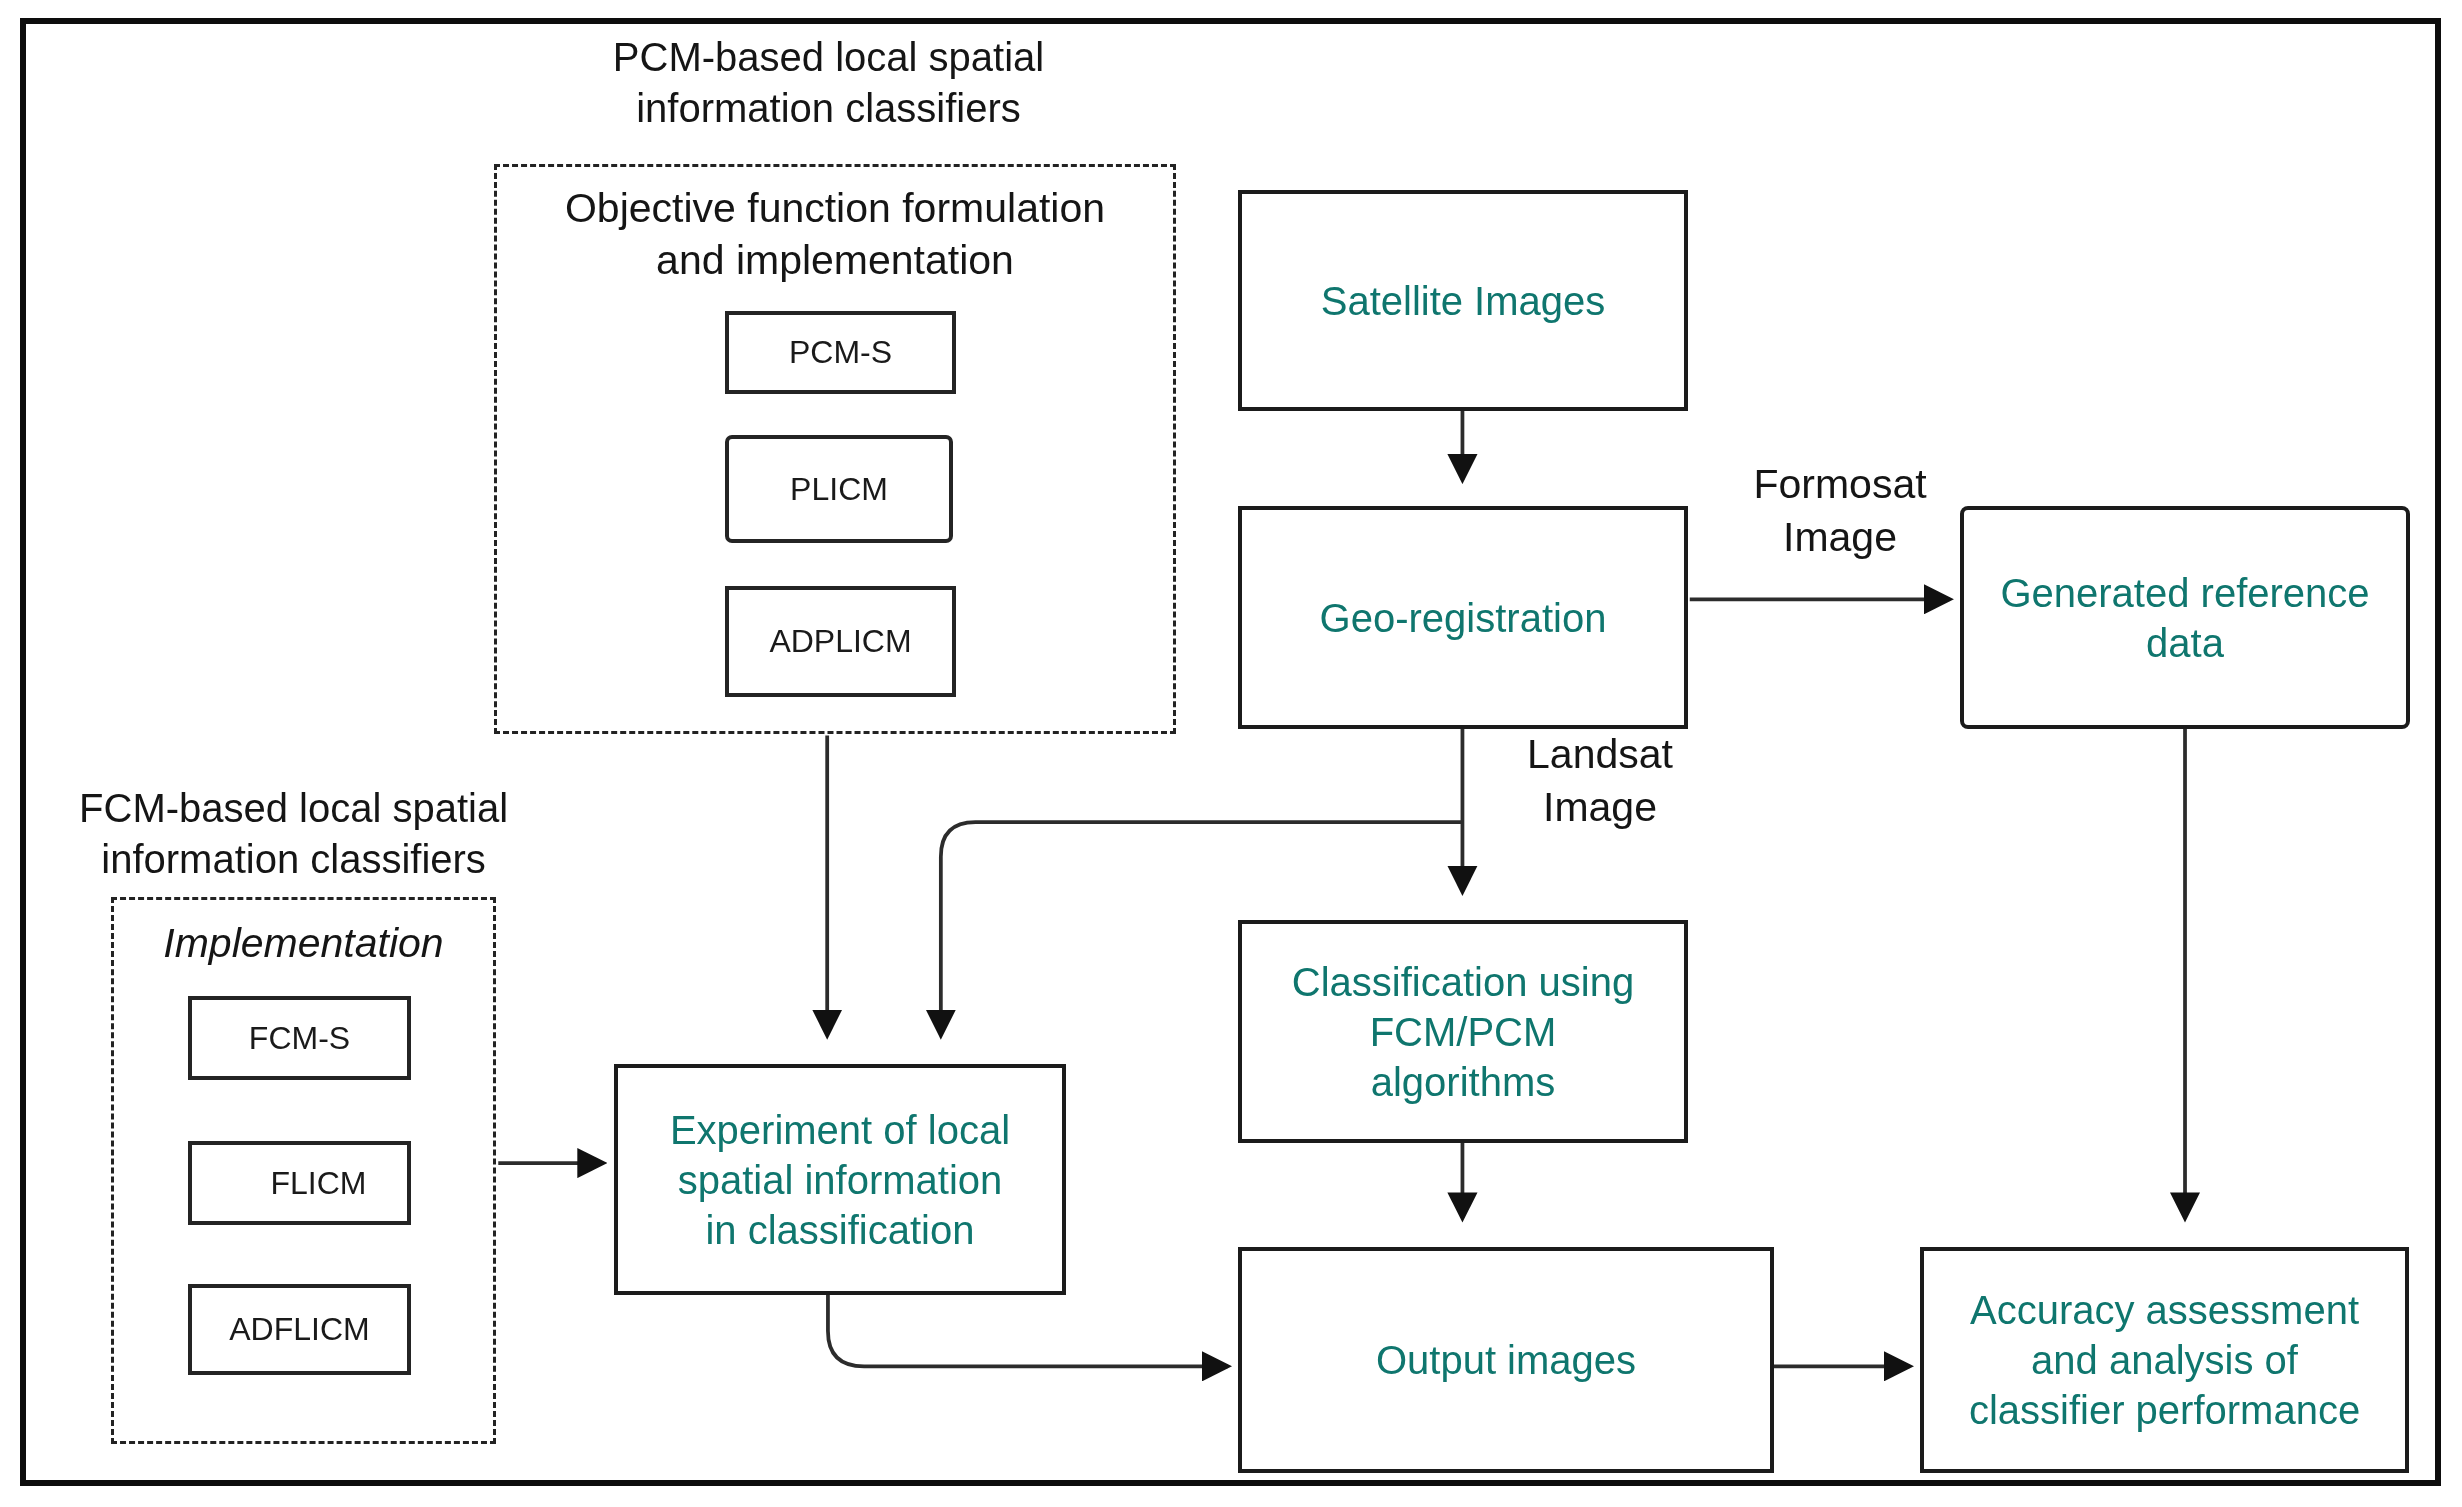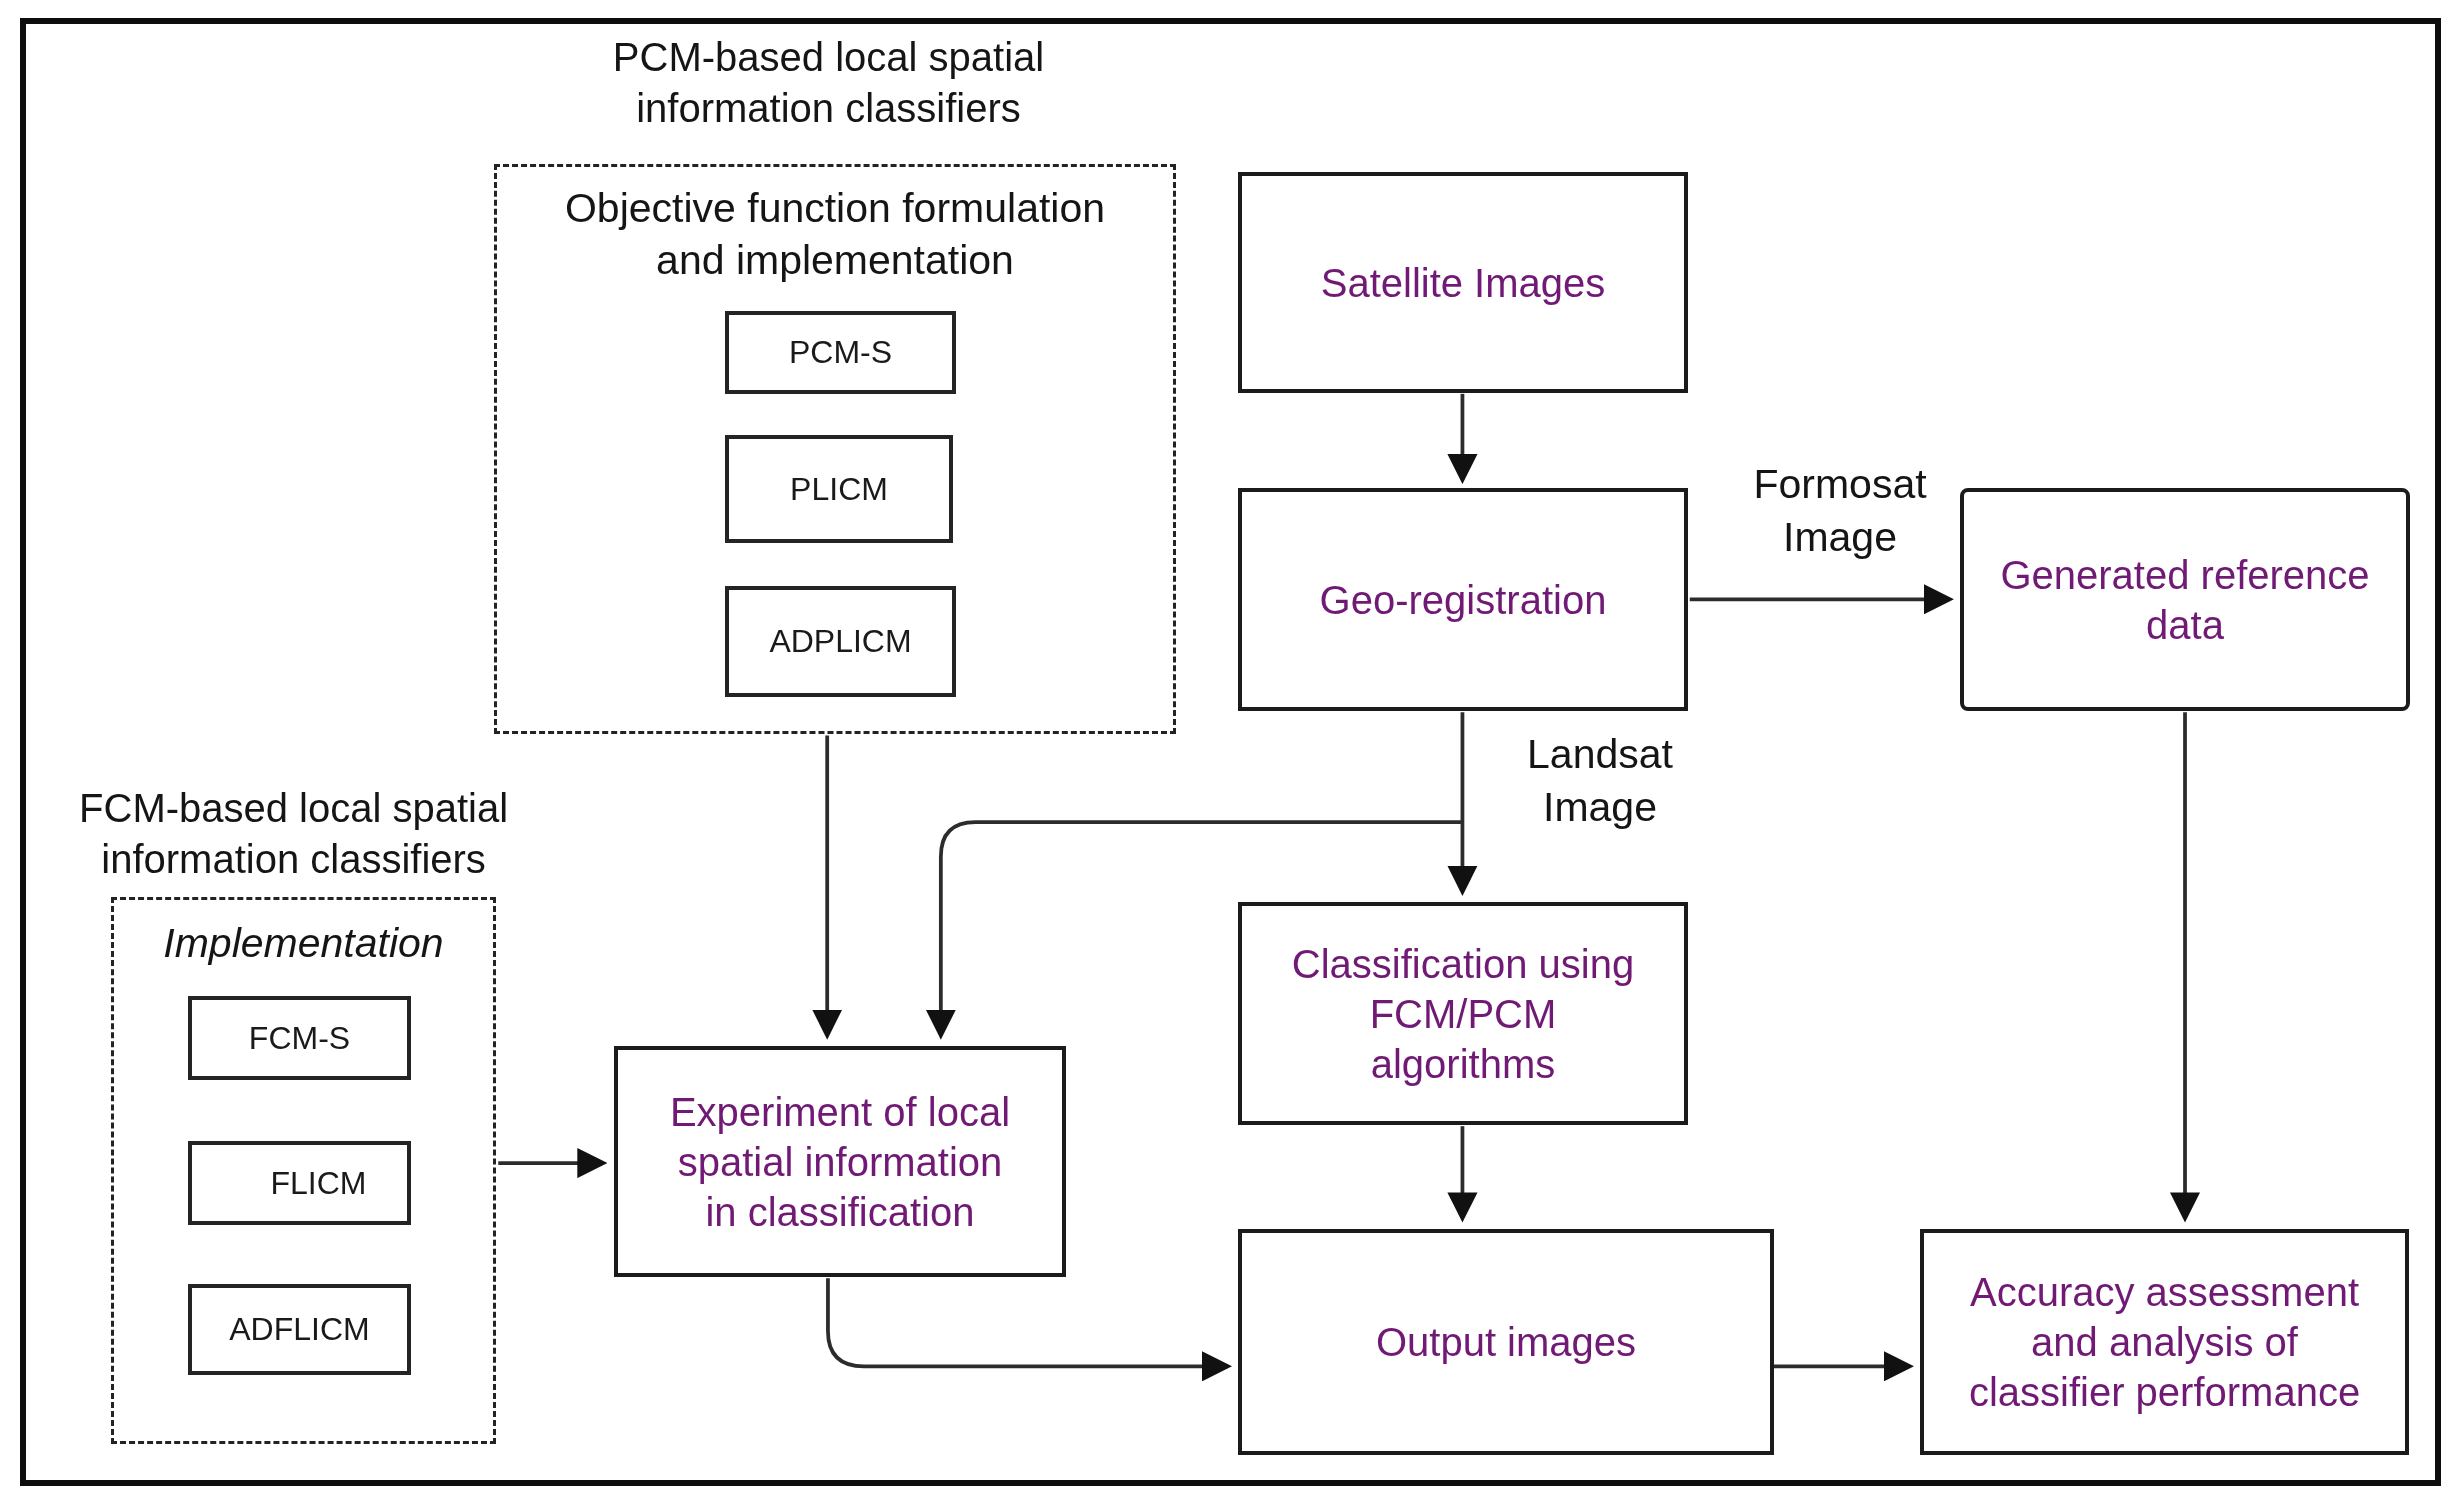--- a/index.html
+++ b/index.html
@@ -31,22 +31,23 @@
     position: absolute;
     background: #ffffff;
     border: 4.5px solid #1b1b1b;
     display: flex;
     align-items: center;
     justify-content: center;
     text-align: center;
     white-space: pre-line;
     font-size: 40px;
     line-height: 1.25;
-    color: #701a75;
+    color: #0f766e;
     box-sizing: border-box;
+    margin-top: 18px;
   }
   .algo-box {
     position: absolute;
     background: #ffffff;
     border: 4.5px solid #242424;
     display: flex;
     align-items: center;
     justify-content: center;
     text-align: center;
     font-size: 32px;
@@ -96,21 +97,21 @@
       <path d="M2903 946 V 1618" marker-end="url(#arrow)"></path>
     </g>
   </svg>
 
   <div class="group-title" style="left:467px; top:32px; width:723px;">PCM-based local spatial
 information classifiers</div>
   <div class="group-dashed" style="left:494px; top:164px; width:682px; height:570px;"></div>
   <div class="group-inner-title" style="left:506px; top:182px; width:658px;">Objective function formulation
 and implementation</div>
   <div class="algo-box" style="left:725px; top:311px; width:231px; height:83px;">PCM-S</div>
-  <div class="algo-box" style="left:725px; top:435px; width:228px; height:108px;">PLICM</div>
+  <div class="algo-box" style="left:725px; top:435px; width:228px; height:108px;border-radius:7px;">PLICM</div>
   <div class="algo-box" style="left:725px; top:586px; width:231px; height:111px;">ADPLICM</div>
 
   <div class="group-title" style="left:22.6px; top:783px; width:542px;">FCM-based local spatial
 information classifiers</div>
   <div class="group-dashed" style="left:111px; top:897px; width:385px; height:547px;"></div>
   <div class="group-inner-title" style="left:120px; top:917px; width:367px;font-style:italic;">Implementation</div>
   <div class="algo-box" style="left:188px; top:996px; width:223px; height:84px;">FCM-S</div>
   <div class="algo-box" style="left:188px; top:1141px; width:223px; height:84px;padding-left:38px;">FLICM</div>
   <div class="algo-box" style="left:188px; top:1284px; width:223px; height:91px;">ADFLICM</div>
 

